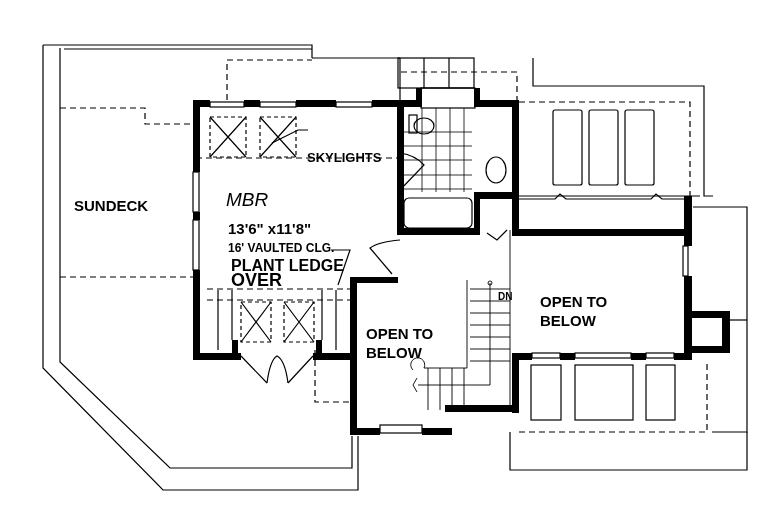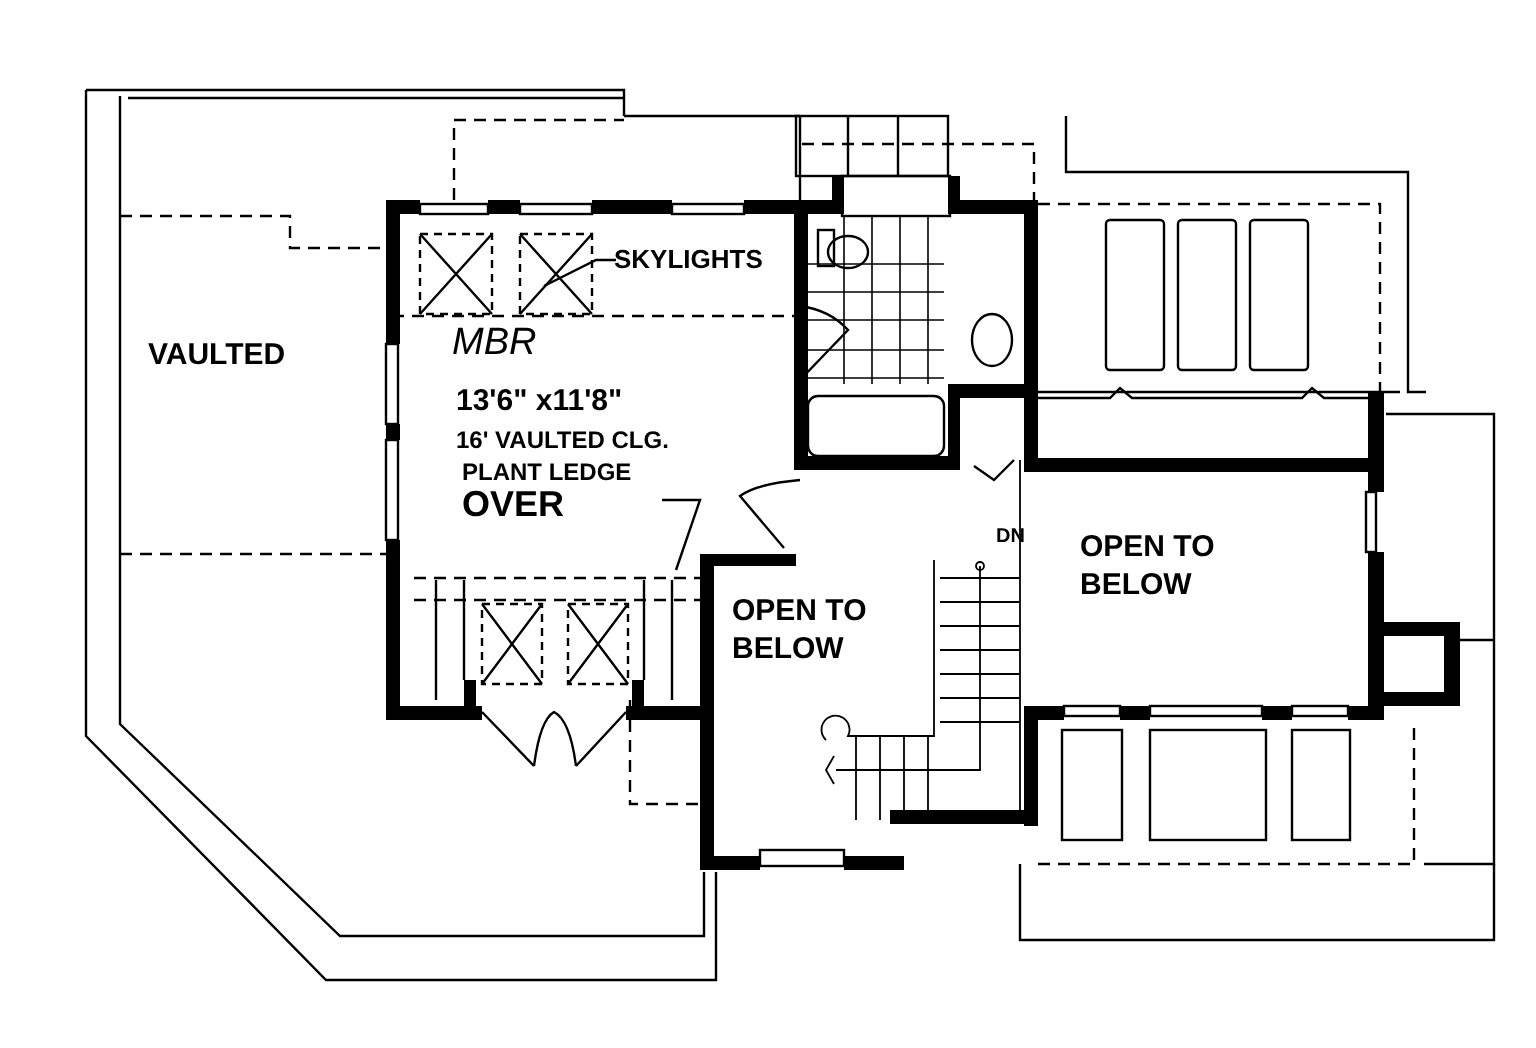--- a/index.html
+++ b/index.html
@@ -1,24 +1,24 @@
 <!DOCTYPE html>
 <html><head>
 <meta charset="utf-8">
 <style>
   html, body { margin: 0; padding: 0; background: #ffffff; }
   body { width: 768px; height: 524px; overflow: hidden; position: relative; font-family: "Liberation Sans", sans-serif; }
   svg { position: absolute; left: 0; top: 0; }
-  .label { position: absolute; color: #000; font-family: "Liberation Sans", sans-serif; font-weight: bold; line-height: 1; white-space: nowrap; }
+  .label { position: absolute; color: #000; font-family: "Liberation Sans", sans-serif; font-weight: bold; line-height: 1; white-space: nowrap; margin-top: 28px; }
   .lbl-sundeck { left: 74px; top: 170px; font-size: 15px; }
   .lbl-skylights { left: 307px; top: 123px; font-size: 13px; }
   .lbl-mbr { left: 226px; top: 162px; font-size: 19px; font-weight: normal; font-style: italic; }
   .lbl-mbr-dim { left: 228px; top: 193px; font-size: 15px; }
   .lbl-ceiling { left: 228px; top: 214px; font-size: 12px; }
-  .lbl-ledge1 { left: 231px; top: 230px; font-size: 12px; }
+  .lbl-ledge1 { left: 231px; top: 230px; font-size: 16px; }
   .lbl-ledge2 { left: 231px; top: 243px; font-size: 18px; }
   .lbl-open1a { left: 366px; top: 298px; font-size: 15px; }
   .lbl-open1b { left: 366px; top: 317px; font-size: 15px; }
   .lbl-open2a { left: 540px; top: 266px; font-size: 15px; }
   .lbl-open2b { left: 540px; top: 285px; font-size: 15px; }
   .lbl-dn { left: 498px; top: 264px; font-size: 10px; }
 </style>
 </head>
 <body>
 
@@ -200,21 +200,21 @@
     <rect x="350" y="277" width="48" height="6"></rect>
     <rect x="350" y="428" width="30" height="7"></rect>
     <rect x="422" y="428" width="30" height="7"></rect>
     <rect x="193" y="353" width="48" height="7"></rect>
     <rect x="313" y="353" width="44" height="7"></rect>
     <rect x="232" y="340" width="6" height="16"></rect>
     <rect x="316" y="340" width="6" height="16"></rect>
   </g>
 </svg>
 
-<div class="label lbl-sundeck">VAULTED</div>
+<div class="label lbl-sundeck">SUNDECK</div>
 <div class="label lbl-skylights">SKYLIGHTS</div>
 <div class="label lbl-mbr">MBR</div>
 <div class="label lbl-mbr-dim">13'6" x11'8"</div>
 <div class="label lbl-ceiling">16' VAULTED CLG.</div>
 <div class="label lbl-ledge1">PLANT LEDGE</div>
 <div class="label lbl-ledge2">OVER</div>
 <div class="label lbl-open1a">OPEN TO</div>
 <div class="label lbl-open1b">BELOW</div>
 <div class="label lbl-open2a">OPEN TO</div>
 <div class="label lbl-open2b">BELOW</div>

